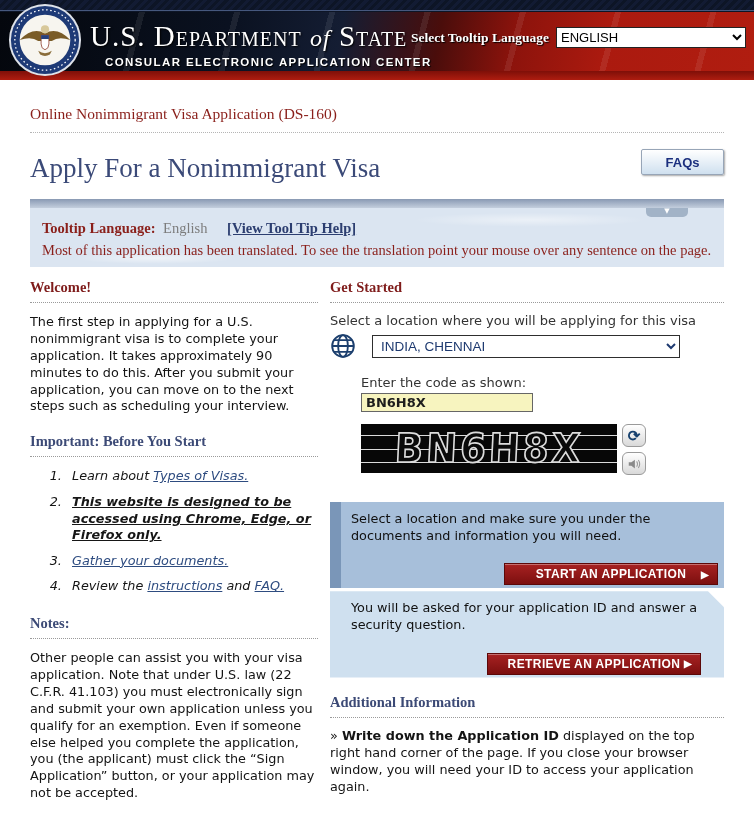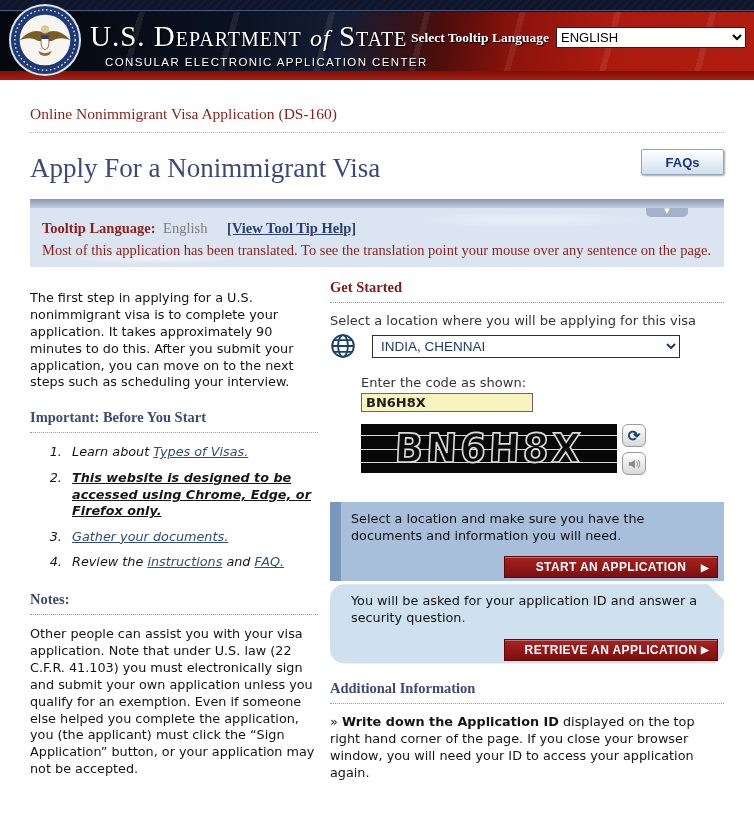--- a/index.html
+++ b/index.html
@@ -36,21 +36,21 @@
   .header-title {
     position:absolute; left:90px; top:20px; z-index:5;
     color:#fff; font-family:"Liberation Serif", serif;
     font-size:29px; font-variant:small-caps; letter-spacing:1px;
     text-shadow:1px 1px 2px #000; white-space:nowrap;
   }
   .header-title i { font-variant:normal; font-size:24px; }
   .header-subtitle {
     position:absolute; left:105px; top:56px; z-index:5;
     color:#fff; font-family:"Liberation Sans", sans-serif;
-    font-size:11.5px; font-weight:normal; letter-spacing:1.4px; white-space:nowrap;
+    font-size:11.5px; font-weight:bold; letter-spacing:1.4px; white-space:nowrap;
     text-shadow:1px 1px 1px #000;
   }
   .lang-area { position:absolute; top:27px; right:8px; z-index:6; display:flex; align-items:center; gap:7px; }
   .lang-label {
     color:#fff; font-family:"Liberation Serif", serif; font-weight:bold;
     font-size:13.5px; text-shadow:1px 1px 1px #000; white-space:nowrap;
   }
   select.lang { width:190px; height:21px; font-size:13px; border:1px solid #222; background:#fff; font-family:"Liberation Sans", sans-serif; }
 
   
@@ -140,26 +140,25 @@
     background:linear-gradient(#ffffff,#d9d9d9);
     display:flex; align-items:center; justify-content:center; cursor:pointer; padding:0;
   }
   .refresh-glyph { color:#16406e; font-size:15px; font-weight:bold; line-height:1; }
 
   .infobox1 {
     margin-top:27px; background:#a7bfda; border-left:11px solid #7a96b8;
     padding:9px 6px 3px 10px;
   }
   .infobox2 {
-    margin-top:3px; background:#cfe0ef; padding:9px 6px 3px 21px;
+    margin-top:3px; background:#cfe0ef; padding:9px 23px 3px 21px;
     clip-path:polygon(0 0, calc(100% - 16px) 0, 100% 16px, 100% 100%, 0 100%);
-    border-radius:15px;
   }
   .infobox-text { font-size:12.8px; line-height:1.3; color:#101010; }
-  .btn-row { display:flex; justify-content:flex-end; margin-top:12px; }
+  .btn-row { display:flex; justify-content:flex-end; margin-top:19px; }
   .redbtn {
     position:relative; width:214px; height:22px;
     background:linear-gradient(#a82222,#7c0f0f);
     border:1px solid #5c0808; color:#fff; font-weight:bold; font-size:12px;
     letter-spacing:.4px; font-family:"Liberation Sans", sans-serif;
     box-shadow:inset 0 1px 0 rgba(255,255,255,.35);
     display:flex; align-items:center; justify-content:center; cursor:pointer;
   }
   .redbtn .arrow { position:absolute; right:8px; font-size:10px; }
 
@@ -215,20 +214,21 @@
       <span class="tt-label">Tooltip Language:</span>
       <span class="tt-value">English</span>
       <span class="tt-help">[View Tool Tip Help]</span>
     </div>
     <div class="tt-msg">Most of this application has been translated. To see the translation point your mouse over any sentence on the page.</div>
   </div>
 
   <div class="columns">
 
     <div class="col-left">
+      <h3 class="section maroon">Welcome!</h3>
       <p class="body">The first step in applying for a U.S. nonimmigrant visa is to complete your application. It takes approximately 90 minutes to do this. After you submit your application, you can move on to the next steps such as scheduling your interview.</p>
 
       <h3 class="section navy">Important: Before You Start</h3>
       <ol class="steps">
           <li><span class="seg-plain">Learn about </span><span class="seg-link">Types of Visas.</span></li>
           <li><span class="seg-bold-underline">This website is designed to be accessed using Chrome, Edge, or Firefox only.</span></li>
           <li><span class="seg-link">Gather your documents.</span></li>
           <li><span class="seg-plain">Review the </span><span class="seg-link">instructions</span><span class="seg-plain"> and </span><span class="seg-link">FAQ.</span></li>
         </ol>
 
@@ -273,21 +273,21 @@
           <button class="cap-btn">
             <svg width="14" height="14" viewBox="0 0 16 16">
               <path d="M2 6v4h3l4 3V3L5 6H2z" fill="#8a8a8a"></path>
               <path d="M11 5q2 3 0 6 M13 3.5q3 4.5 0 9" stroke="#9a9a9a" fill="none" stroke-width="1.2"></path>
             </svg>
           </button>
         </div>
       </div>
 
       <div class="infobox1">
-        <div class="infobox-text">Select a location and make sure you have the documents and information you will need.</div>
+        <div class="infobox-text">Select a location and make sure you under the documents and information you will need.</div>
         <div class="btn-row">
           <button class="redbtn">
             <span>START AN APPLICATION</span>
             <span class="arrow">▶</span>
           </button>
         </div>
       </div>
 
       <div class="infobox2">
         <div class="infobox-text">You will be asked for your application ID and answer a security question.</div>

